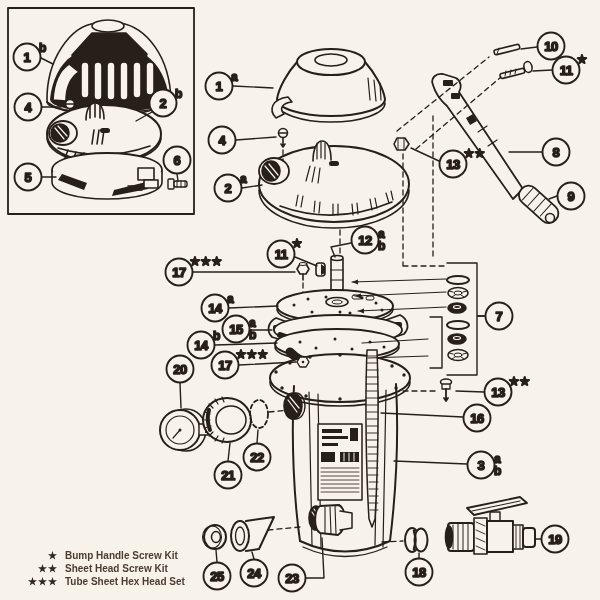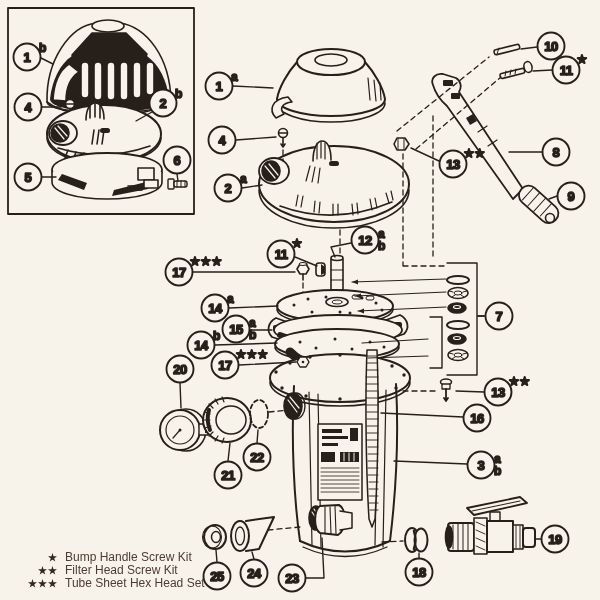--- a/index.html
+++ b/index.html
@@ -3,21 +3,21 @@
 <meta charset="utf-8">
 <style>
   html,body{margin:0;padding:0;}
   .stage{position:relative;width:600px;height:600px;background:#f7f2ea;overflow:hidden;
          font-family:"Liberation Sans",sans-serif;}
   .stage svg{position:absolute;left:0;top:0;}
   .legend{position:absolute;left:24px;top:550px;}
   .legend-row{display:flex;align-items:baseline;gap:7px;height:13px;}
   .legend-stars{display:inline-block;width:34px;text-align:right;font-size:10px;
                 font-weight:bold;color:#33281f;letter-spacing:1px;}
-  .legend-label{font-size:12px;font-weight:normal;color:#4d3c33;}
+  .legend-label{font-size:10px;font-weight:bold;color:#4d3c33;}
   text.co-num{font:bold 13px "Liberation Sans",sans-serif;fill:#27201a;text-anchor:middle;}
   text.co-suf{font:bold 12px "Liberation Sans",sans-serif;fill:#27201a;}
   text.co-star{font:bold 11px "Liberation Sans",sans-serif;fill:#27201a;letter-spacing:1px;}
 </style>
 </head>
 <body>
 
 <div class="stage">
 
 <svg width="600" height="600" viewBox="0 0 600 600">
@@ -519,21 +519,21 @@
   </g>
 </svg>
 
 <div class="legend">
   <div class="legend-row">
     <span class="legend-stars">★</span>
     <span class="legend-label">Bump Handle Screw Kit</span>
   </div>
   <div class="legend-row">
     <span class="legend-stars">★★</span>
-    <span class="legend-label">Filter Head Screw Kit</span>
+    <span class="legend-label">Sheet Head Screw Kit</span>
   </div>
   <div class="legend-row">
     <span class="legend-stars">★★★</span>
     <span class="legend-label">Tube Sheet Hex Head Set</span>
   </div>
 </div>
 
 </div>
 
 </body></html>

